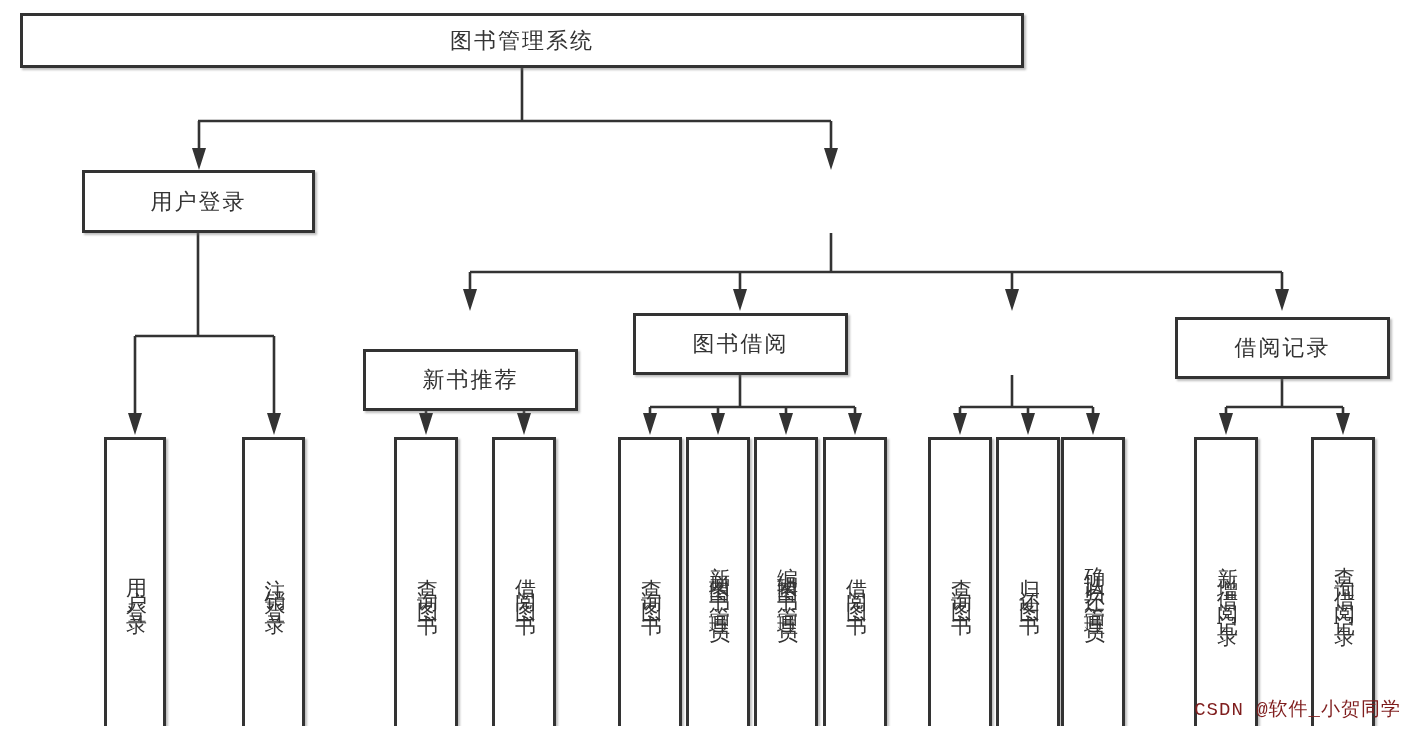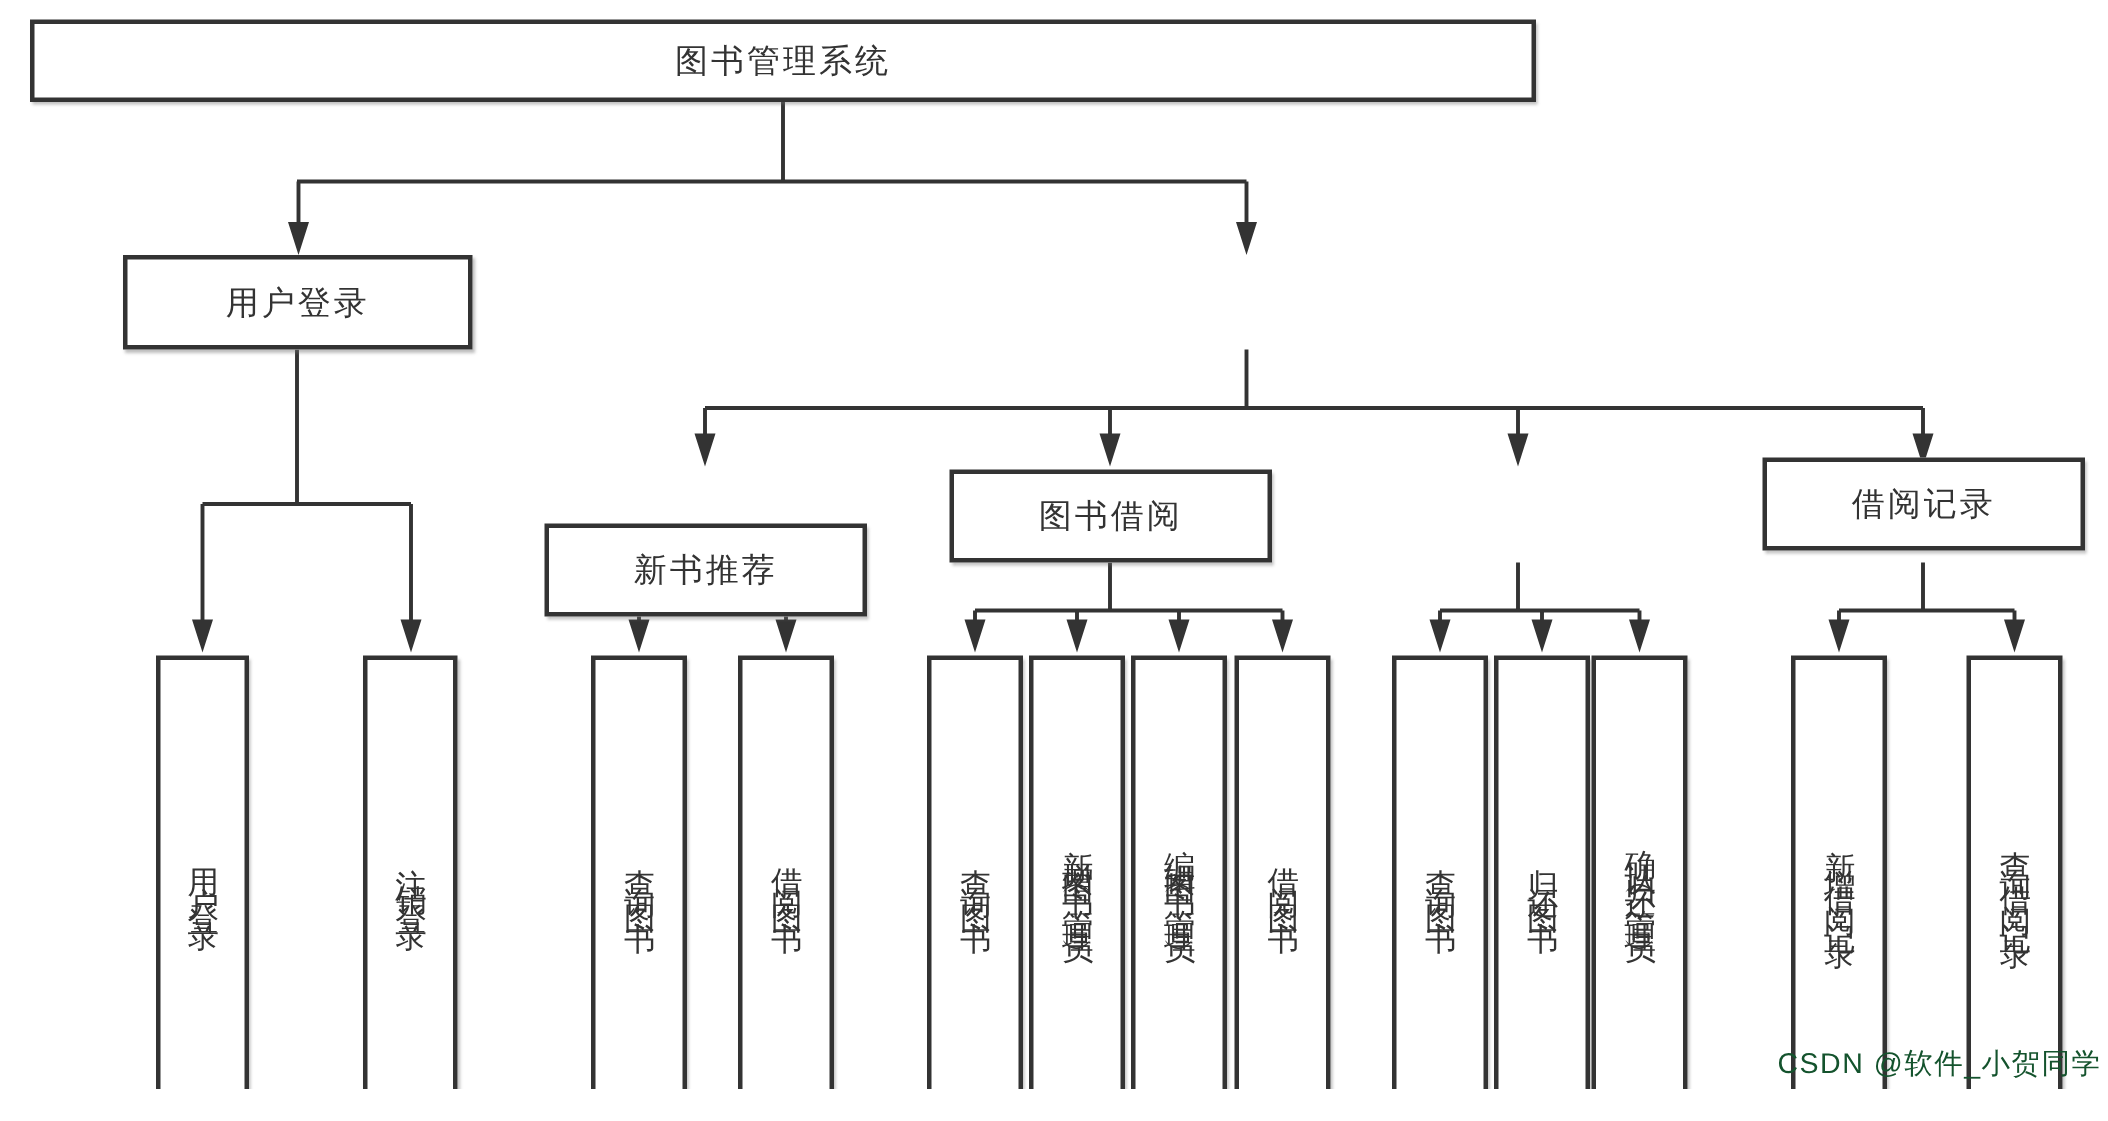--- a/index.html
+++ b/index.html
@@ -2,21 +2,21 @@
 <html><head>
 <meta charset="utf-8">
 <style>
   html, body { margin: 0; padding: 0; background: #ffffff; }
   #canvas {
     position: relative;
     width: 1405px;
     height: 726px;
     background: #ffffff;
     overflow: hidden;
-    font-family: Liberation Sans, sans-serif;
+    font-family: Liberation Mono, monospace;
     color: #333333;
   }
   #wires {
     position: absolute;
     left: 0; top: 0;
     width: 1405px; height: 747px;
   }
   .box {
     position: absolute;
     box-sizing: border-box;
@@ -36,21 +36,21 @@
     letter-spacing: 12px;
     white-space: nowrap;
   }
   .vbox.tight span { letter-spacing: 8px; }
   #watermark {
     position: absolute;
     right: 4px;
     bottom: 4px;
     font-size: 19px;
     letter-spacing: 1px;
-    color: #14532d;
+    color: #7f1d1d;
     z-index: 5;
   }
 </style>
 </head>
 <body>
 
 <div id="canvas">
 
   <svg id="wires" viewBox="0 0 1405 747" xmlns="http://www.w3.org/2000/svg">
     <g stroke="#333333" stroke-width="2.6" fill="none">
@@ -84,21 +84,21 @@
                M1336 413 L1350 413 L1343 435 Z"></path>
     </g>
   </svg>
 
   <div class="box hbox" style="left:20px; top:13px; width:1004px; height:55px;">图书管理系统</div>
 
   <div class="box hbox" style="left:82px; top:170px; width:233px; height:63px;">用户登录</div>
 
   <div class="box hbox" style="left:363px; top:313px; width:215px; height:62px;margin-top:36px;">新书推荐</div>
   <div class="box hbox" style="left:633px; top:313px; width:215px; height:62px;">图书借阅</div>
-  <div class="box hbox" style="left:1175px; top:305px; width:215px; height:62px;">借阅记录</div>
+  <div class="box hbox" style="left:1175px; top:317px; width:215px; height:62px;">借阅记录</div>
 
   <div class="box vbox" style="left:104px; top:437px; width:62px; height:298px;">
     <span>用户登录</span>
   </div>
   <div class="box vbox" style="left:242px; top:437px; width:63px; height:298px;">
     <span>注销登录</span>
   </div>
 
   <div class="box vbox" style="left:394px; top:437px; width:64px; height:298px;">
     <span>查询图书</span>

